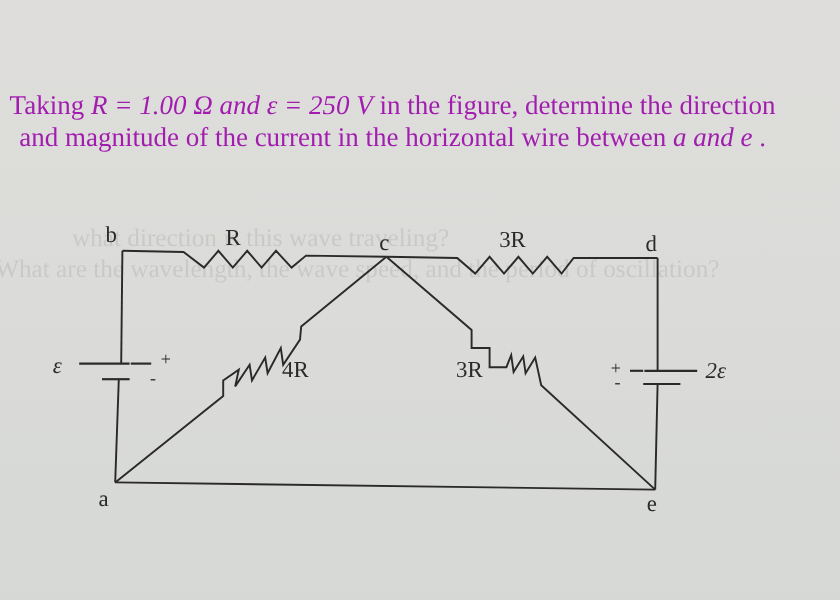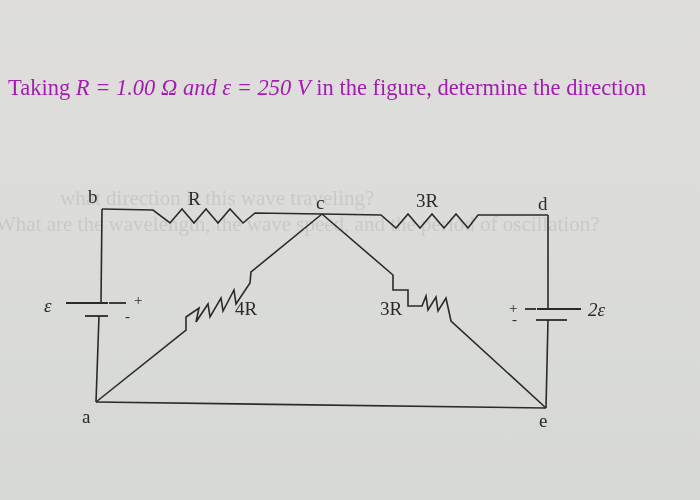--- a/index.html
+++ b/index.html
@@ -29,20 +29,21 @@
   .sm { font-size: 15px; }
 </style>
 </head>
 <body>
 
 <div class="ghost" style="left:60px; top:186px;">what direction is this wave traveling?</div>
 <div class="ghost" style="left:-4px; top:212px;">What are the wavelength, the wave speed, and the period of oscillation?</div>
 
 <div class="problem">
   <span class="line"><span>Taking </span><span class="it">R = 1.00 Ω</span><span class="it"> and </span><span class="it">ε = 250 V</span><span>  in the figure, determine the direction</span></span>
+  <span class="line line2"><span>and magnitude of the current in the horizontal wire between </span><span class="it">a</span><span class="it"> and </span><span class="it">e</span><span> .</span></span>
 </div>
 
 <svg class="circuit" width="700" height="500" viewBox="0 0 700 500">
   <g stroke="#2a2a2a" stroke-width="1.6" fill="none" stroke-linejoin="miter">
 
     <polyline points="102,209 153,210 170,223 182,209 194,223 206,209 218,223 230,209 243,223 255,213 322,214"></polyline>
 
     <polyline points="322,214 381,215 396,228 408,214 420,228 432,214 444,228 456,214 468,228 478,215 548,215"></polyline>
 
     <polyline points="102,209 101,303"></polyline>

